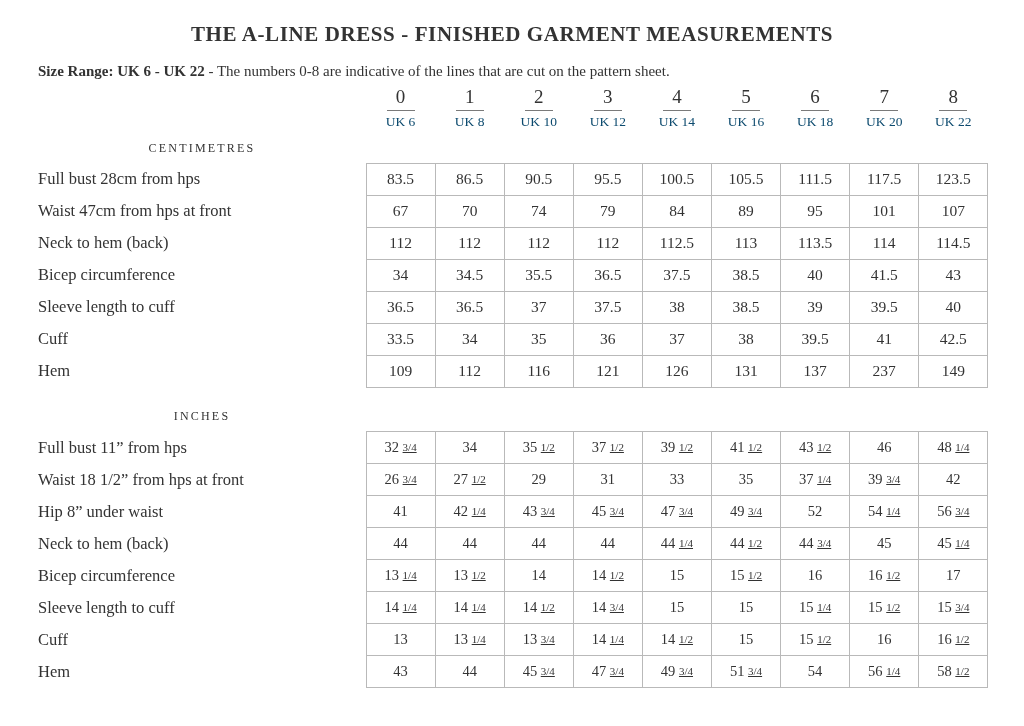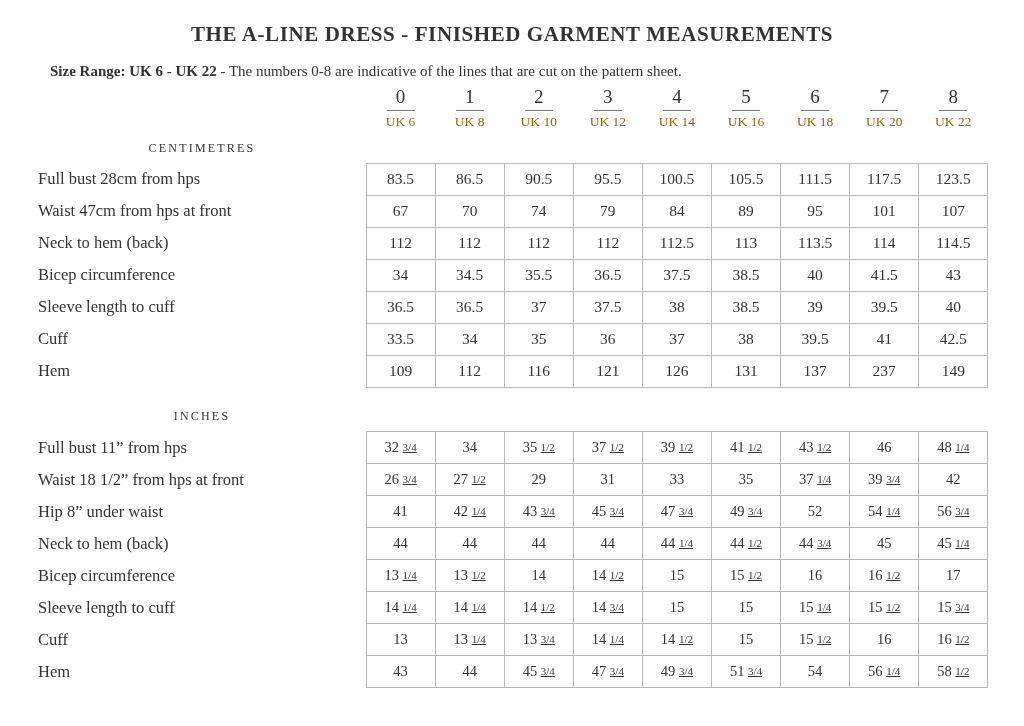--- a/index.html
+++ b/index.html
@@ -28,21 +28,21 @@
     font-weight: bold;
     font-size: 21px;
     letter-spacing: 0.6px;
     color: #333333;
     margin: 8px 0 16px 0;
     white-space: nowrap;
   }
   .subtitle {
     font-size: 15px;
     color: #333333;
-    margin: 0 0 6px 14px;
+    margin: 0 0 6px 2px;
   }
   .subtitle .bold {
     font-weight: bold;
   }
 
   
   .grid {
     position: relative;
     width: 952px;
     margin-left: 0;
@@ -86,21 +86,21 @@
     position: relative;
   }
   .numhead span.n {
     display: inline-block;
     padding-bottom: 2px;
     border-bottom: 1.2px solid #7a7a7a;
     min-width: 28px;
   }
   .ukhead {
     font-size: 13.5px;
-    color: #a16207;
+    color: #0c4a6e;
     height: 22px;
     font-family: Liberation Serif, serif;
   }
   .cell {
     border: 1px solid #b9b9b9;
     height: 31px;
     font-size: 15.5px;
     color: #333333;
   }
   .cell.inch {

